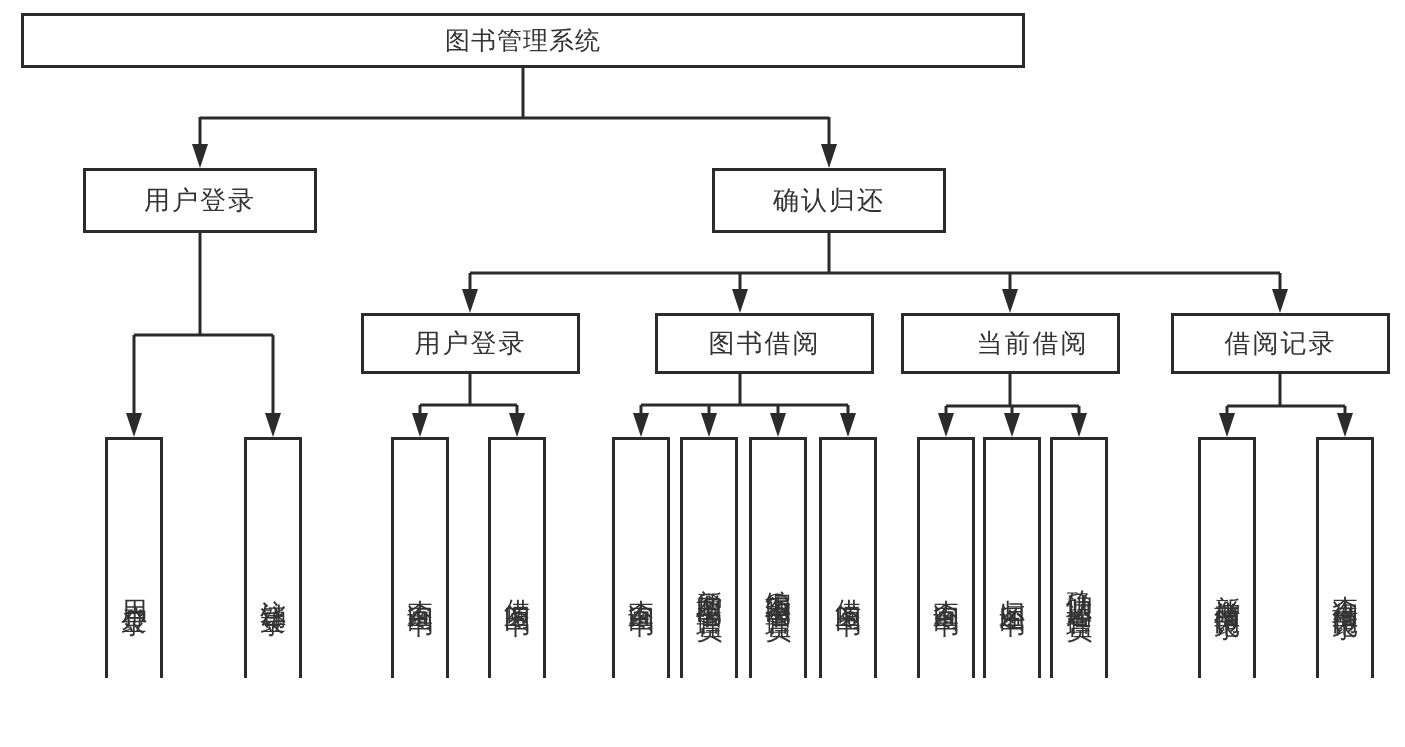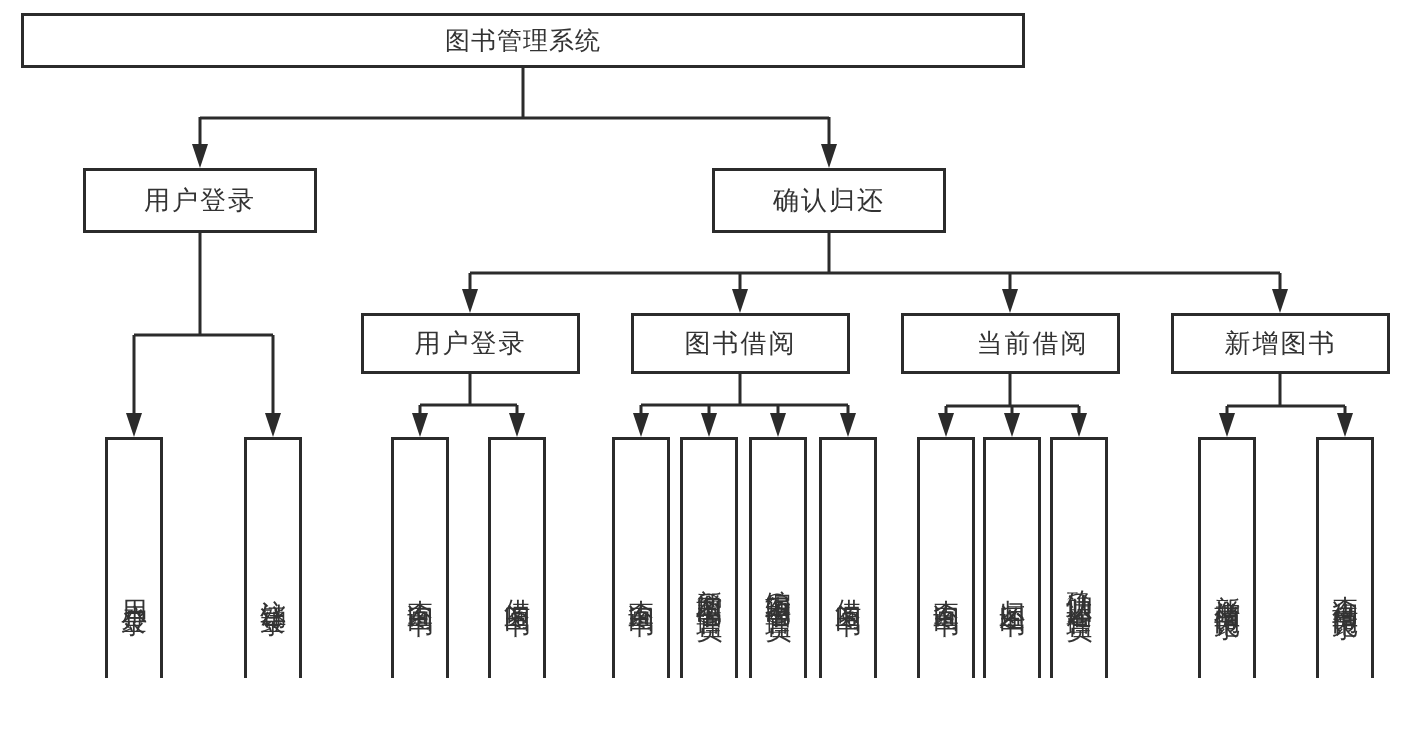--- a/index.html
+++ b/index.html
@@ -100,28 +100,28 @@
   <div class="box lvl2" style="left:83px;">
     <span class="h-label">用户登录</span>
   </div>
   <div class="box lvl2" style="left:712px;">
     <span class="h-label">确认归还</span>
   </div>
 
   <div class="box lvl3" style="left:361px;">
     <span class="h-label">用户登录</span>
   </div>
-  <div class="box lvl3" style="left:631px;">
+  <div class="box lvl3" style="left:655px;">
     <span class="h-label">图书借阅</span>
   </div>
   <div class="box lvl3" style="left:901px;padding-left:44px;">
     <span class="h-label">当前借阅</span>
   </div>
   <div class="box lvl3" style="left:1171px;">
-    <span class="h-label">新增图书</span>
+    <span class="h-label">借阅记录</span>
   </div>
 
   <div class="box leaf" style="left:105px;">
     <span class="v-label">用户登录</span>
   </div>
   <div class="box leaf" style="left:244px;">
     <span class="v-label">注销登录</span>
   </div>
   <div class="box leaf" style="left:391px;">
     <span class="v-label">查询图书</span>

